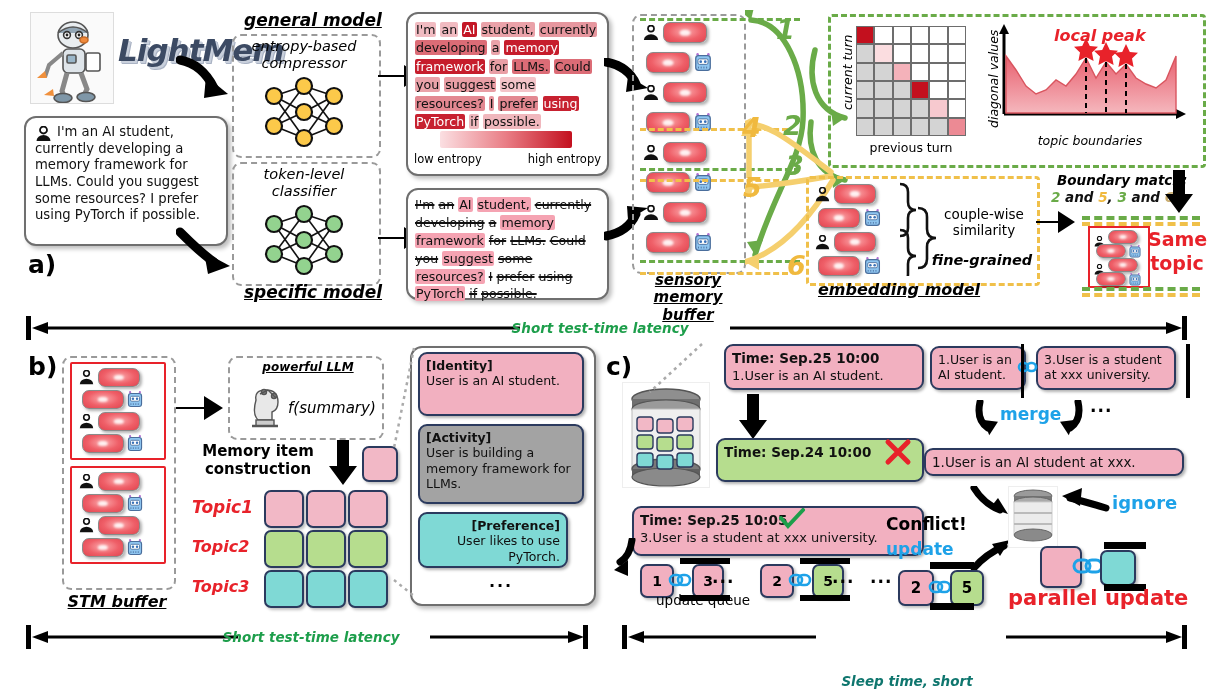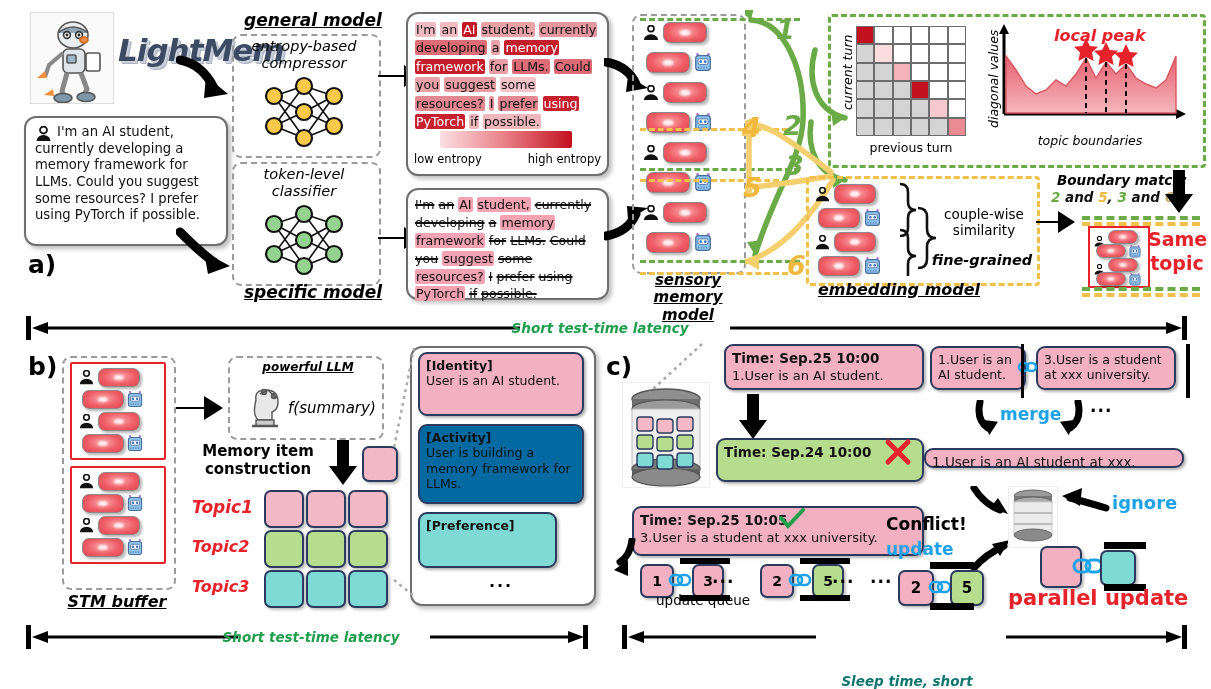--- a/index.html
+++ b/index.html
@@ -296,21 +296,21 @@
     </div>
 
   <div class="abs" style="left:640px;top:18px;width:160px;height:0;border-top:3px dashed #6aab48;"></div>
   <div class="abs" style="left:640px;top:128px;width:148px;height:0;border-top:3px dashed #f0c04a;"></div>
   <div class="abs" style="left:640px;top:168px;width:160px;height:0;border-top:3px dashed #6aab48;"></div>
   <div class="abs" style="left:640px;top:179px;width:148px;height:0;border-top:3px dashed #f0c04a;"></div>
   <div class="abs" style="left:640px;top:260px;width:160px;height:0;border-top:3px dashed #6aab48;"></div>
   <div class="abs" style="left:640px;top:272px;width:148px;height:0;border-top:3px dashed #f0c04a;"></div>
 
   <div class="abs ctr lbl und" style="left:627px;top:272px;width:122px;font-size:15px;line-height:1.15;">
-    <span>sensory</span><br><span>memory model</span>
+    <span>sensory</span><br><span>memory buffer</span>
   </div>
 
   <svg class="abs" style="left:745px;top:10px;" width="110" height="270">
     <g fill="none" stroke="#6aab48" stroke-width="5.5" stroke-linecap="round">
       <path d="M6 10 C 40 12, 60 60, 58 110 C 56 150, 30 180, 10 245"></path>
       <path d="M100 108 C 70 100, 62 70, 70 40"></path>
       <path d="M100 170 C 72 164, 62 140, 66 112"></path>
     </g>
     <polygon points="6,10 0,24 16,22" fill="#6aab48" transform="rotate(170 6 10)"></polygon>
     <polygon points="10,245 2,232 18,230" fill="#6aab48"></polygon>
@@ -723,26 +723,27 @@
       <div class="msq" style="left: 306px; top: 570px; width: 36px; height: 34px; background: rgb(127, 217, 213);"></div>
       <div class="msq" style="left: 348px; top: 570px; width: 36px; height: 34px; background: rgb(127, 217, 213);"></div>
     </div>
 
   <div class="panel" style="left:410px;top:346px;width:182px;height:256px;"></div>
   <div id="mem-cards">
       <div class="memcard" style="left: 418px; top: 352px; width: 166px; height: 64px; background: rgb(242, 176, 192);">
         <div style="font-weight:bold;">[Identity]</div>
         <div>User is  an AI student.</div>
       </div>
-      <div class="memcard" style="left: 418px; top: 424px; width: 166px; height: 80px; background: #0369a1;">
+      <div class="memcard" style="left: 418px; top: 424px; width: 166px; height: 80px; background: #a3a3a3;">
         <div style="font-weight:bold;">[Activity]</div>
         <div>User is  building a memory framework for LLMs.</div>
       </div>
-      <div class="memcard" style="left: 418px; top: 512px; width: 139px; height: 56px; background: rgb(127, 217, 213);">
+      <div class="memcard" style="left: 418px; top: 512px; width: 150px; height: 56px; background: rgb(127, 217, 213); text-align: right;">
         <div style="font-weight:bold;">[Preference]</div>
+        <div>User likes to use PyTorch.</div>
       </div>
     </div>
   <div class="abs ctr" style="left:410px;top:572px;width:182px;font-size:16px;font-weight:bold;letter-spacing:2px;">...</div>
 
   <svg class="abs" style="left:392px;top:344px;" width="24" height="260">
     <line x1="22" y1="4" x2="2" y2="104" stroke="#aaa" stroke-width="2.5" stroke-dasharray="3,4"></line>
     <line x1="2" y1="236" x2="22" y2="252" stroke="#aaa" stroke-width="2.5" stroke-dasharray="3,4"></line>
   </svg>
 
   <div class="abs" style="left:606px;top:352px;font-size:25px;font-weight:bold;">c)</div>
@@ -840,22 +841,22 @@
   <div class="abs" style="left:1090px;top:396px;font-size:17px;font-weight:bold;letter-spacing:1px;">...</div>
 
   <svg class="abs" style="left:970px;top:400px;" width="130" height="44">
     <path d="M10 2 q-4 18 8 26" stroke="#000" stroke-width="7" fill="none" stroke-linecap="round"></path>
     <polygon points="24,34 10,26 22,18" fill="#000" transform="rotate(40 20 28)"></polygon>
     <path d="M108 2 q4 18 -8 26" stroke="#000" stroke-width="7" fill="none" stroke-linecap="round"></path>
     <polygon points="94,34 108,26 96,18" fill="#000" transform="rotate(-40 98 28)"></polygon>
   </svg>
   <div class="abs" style="left:1000px;top:404px;font-size:17px;font-weight:bold;color:#1ea2e8;">merge</div>
 
-  <div class="memcard" style="left:924px;top:448px;width:260px;height:20px;background:#f2b0c0;font-size:13.5px;
-              display:flex;align-items:flex-start;">
+  <div class="memcard" style="left:924px;top:448px;width:260px;height:28px;background:#f2b0c0;font-size:13.5px;
+              display:flex;align-items:flex-end;">
     <span>1.User is  an AI student at xxx.</span>
   </div>
 
   <svg class="abs" style="left:968px;top:486px;" width="44" height="40">
     <path d="M6 2 q10 16 26 22" stroke="#000" stroke-width="7" fill="none" stroke-linecap="round"></path>
     <polygon points="40,28 22,22 30,12" fill="#000"></polygon>
   </svg>
   <div class="abs" style="left:886px;top:514px;font-size:17px;font-weight:bold;">Conflict!</div>
   <div class="abs" style="left:886px;top:539px;font-size:17px;font-weight:bold;color:#1ea2e8;">update</div>
   <svg class="abs" style="left:970px;top:534px;" width="44" height="40">

